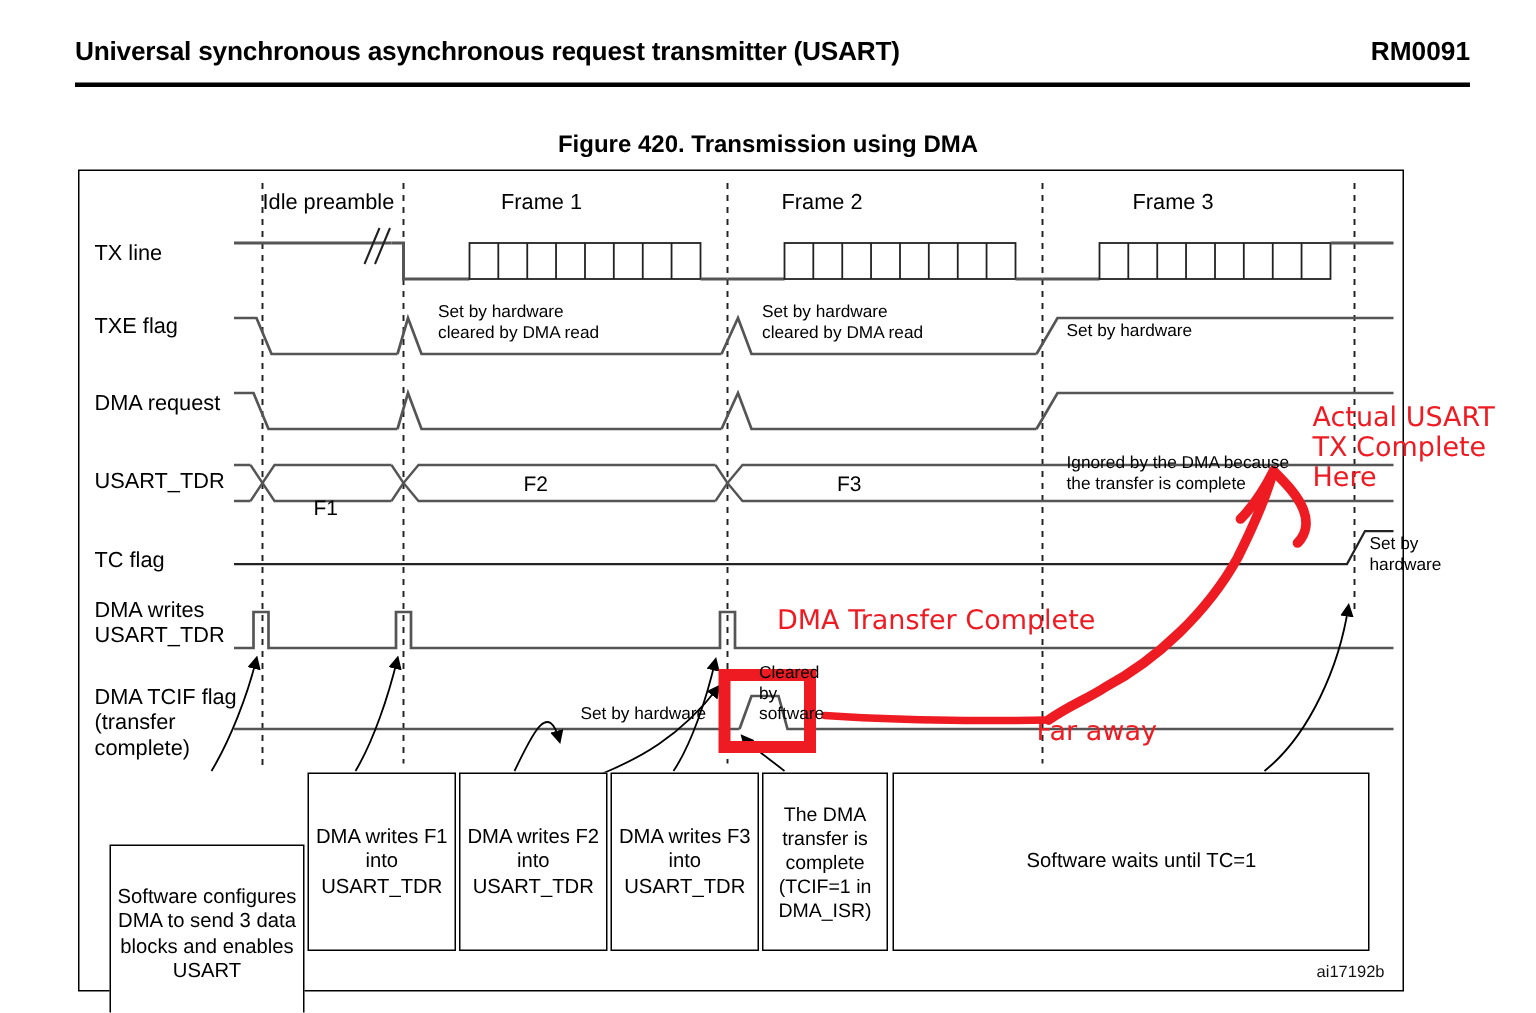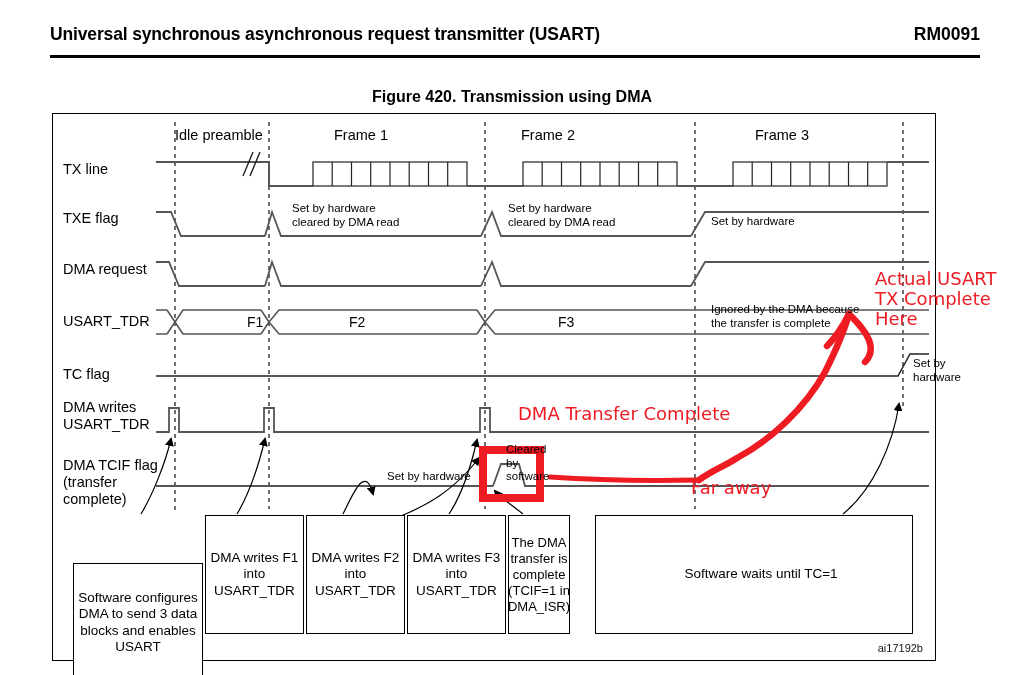--- a/index.html
+++ b/index.html
@@ -263,21 +263,21 @@
     <div>DMA TCIF flag</div>
     <div>(transfer</div>
     <div>complete)</div>
   </div>
 
   <div class="col-title" style="left:122px; top:13px;">Idle preamble</div>
   <div class="col-title" style="left:281px; top:13px;">Frame 1</div>
   <div class="col-title" style="left:468px; top:13px;text-align:right;">Frame 2</div>
   <div class="col-title" style="left:702px; top:13px;">Frame 3</div>
 
-  <div class="tdr-val" style="left:156px; top:200px;margin-left:38px;">F1</div>
+  <div class="tdr-val" style="left:156px; top:216px;">F1</div>
   <div class="tdr-val" style="left:296px; top:200px;text-align:center;">F2</div>
   <div class="tdr-val" style="left:505px; top:200px;">F3</div>
 
   <div class="anno" style="left:239px; top:88px;">
     <div>Set by hardware</div>
     <div>cleared by DMA read</div>
   </div>
   <div class="anno" style="left:455px; top:88px;">
     <div>Set by hardware</div>
     <div>cleared by DMA read</div>
@@ -299,21 +299,21 @@
   <div class="anno" style="left:453px; top:329px;">
     <div>Cleared</div>
     <div>by</div>
     <div>software</div>
   </div>
 
   <div class="callout" style="left:20px; top:401px; width:130px; height:119px;margin-top:48px;">Software configures DMA to send 3 data blocks and enables USART</div>
   <div class="callout" style="left:152px; top:401px; width:99px; height:119px;">DMA writes F1 into USART_TDR</div>
   <div class="callout" style="left:253px; top:401px; width:99px; height:119px;">DMA writes F2 into USART_TDR</div>
   <div class="callout" style="left:354px; top:401px; width:99px; height:119px;">DMA writes F3 into USART_TDR</div>
-  <div class="callout small" style="left:455px; top:401px; width:62px; height:119px;">The DMA transfer is complete (TCIF=1 in DMA_ISR)</div>
+  <div class="callout small" style="left:455px; top:401px; width:84px; height:119px;">The DMA transfer is complete (TCIF=1 in DMA_ISR)</div>
   <div class="callout" style="left:542px; top:401px; width:318px; height:119px;padding-left:15px;">Software waits until TC=1</div>
 
   <div class="hand big" style="left:465px; top:290px;">DMA Transfer Complete</div>
   <div class="hand big" style="left:822px; top:155px;">Actual USART
 TX Complete
 Here</div>
   <div class="hand big" style="left:638px; top:364px;">Far away</div>
 
   <div id="figure-id">ai17192b</div>
 </div>

